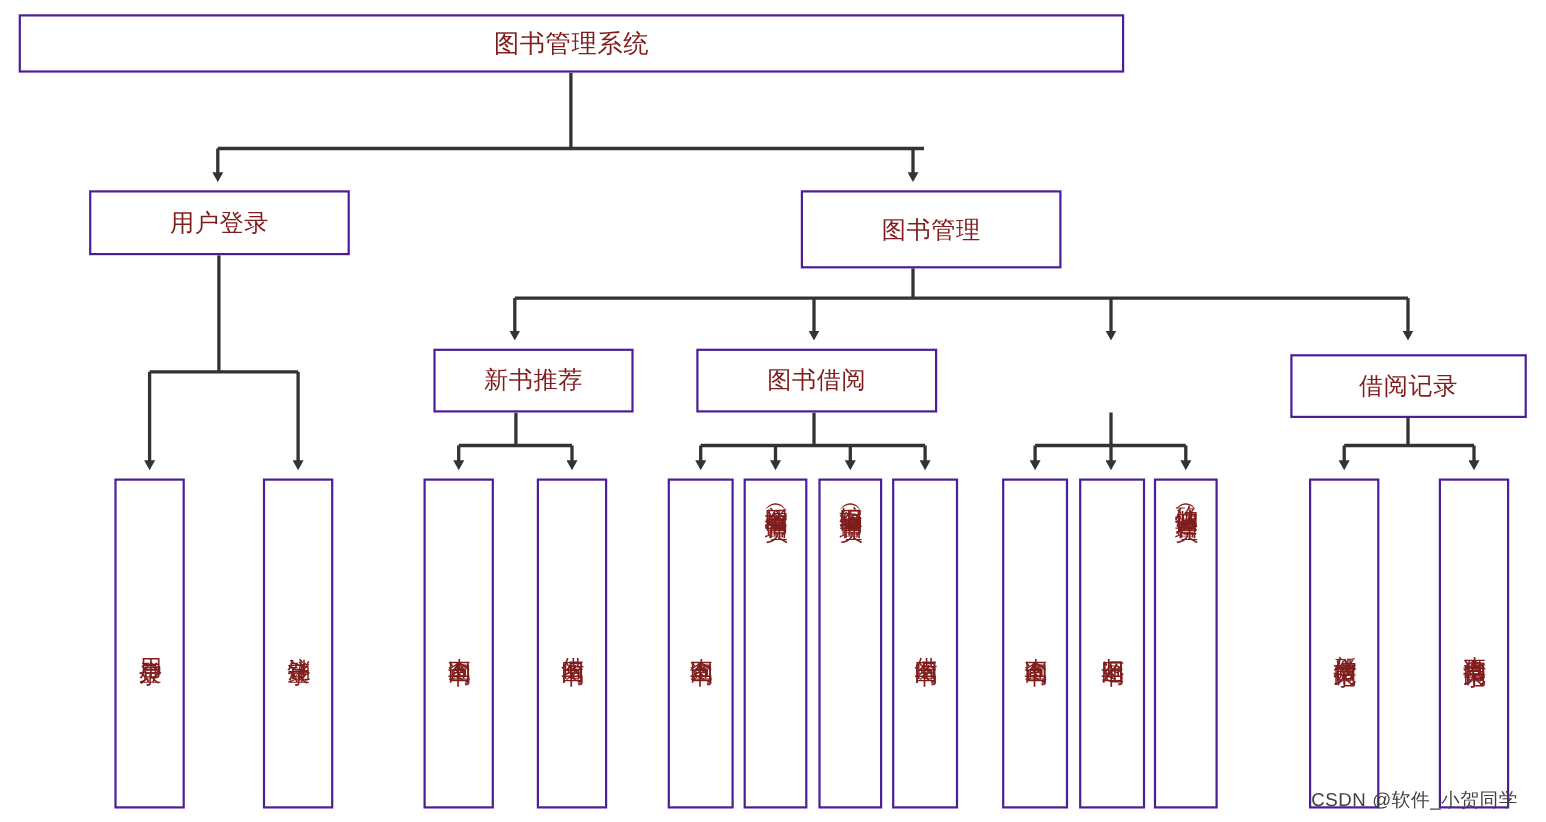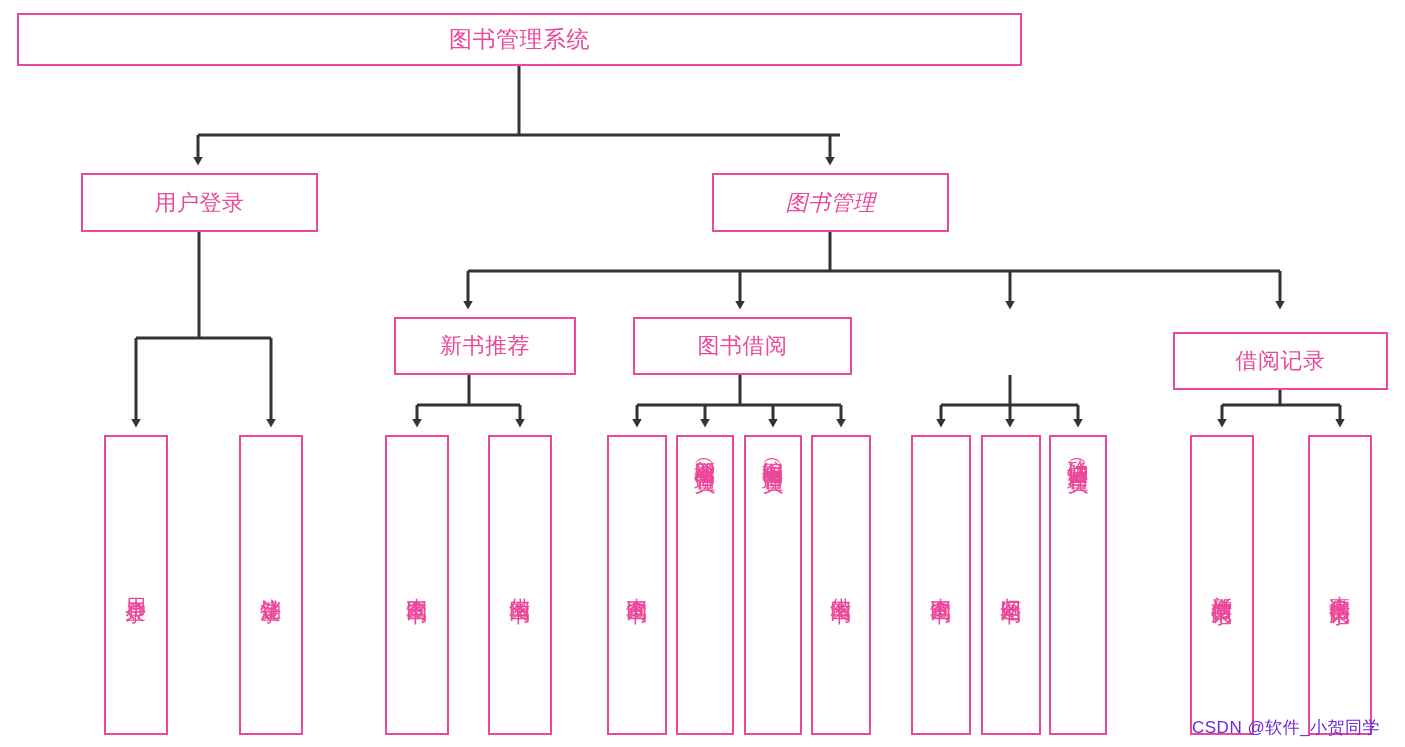--- a/index.html
+++ b/index.html
@@ -23,25 +23,25 @@
     left: 0;
     top: 0;
     width: 1405px;
     height: 747px;
     pointer-events: none;
   }
   .node {
     position: absolute;
     box-sizing: border-box;
     background: #ffffff;
-    border: 2px solid #ec4899;
+    border: 2px solid #4c1d95;
     display: flex;
     align-items: center;
     justify-content: center;
-    color: #ec4899;
+    color: #7f1d1d;
     z-index: 2;
   }
   .node .lbl {
     display: block;
     text-align: center;
     line-height: 1.16;
     letter-spacing: 0.5px;
     white-space: nowrap;
   }
   
@@ -59,21 +59,21 @@
   }
   .node.v .lbl {
     writing-mode: vertical-rl;
     text-orientation: upright;
     font-size: 21px;
     line-height: 1.12;
     letter-spacing: 2px;
   }
   .watermark {
     position: absolute;
-    color: #6d28d9;
+    color: #404040;
     font-size: 17px;
     letter-spacing: 0.5px;
     white-space: nowrap;
     z-index: 5;
   }
 </style>
 </head>
 <body>
 
 <div id="diagram">
@@ -128,31 +128,31 @@
     </g>
   </svg>
 
   <div class="node h root" style="left:17px; top:13px; width:1005px; height:53px;">
     <span class="lbl">图书管理系统</span>
   </div>
 
   <div class="node h" style="left:81px; top:173px; width:237px; height:59px;">
     <span class="lbl">用户登录</span>
   </div>
-  <div class="node h" style="left:712px; top:173px; width:237px; height:59px;font-style:italic;">
+  <div class="node h" style="left:728px; top:173px; width:237px; height:71px;">
     <span class="lbl">图书管理</span>
   </div>
 
   <div class="node h" style="left:362px; top:317px; width:182px; height:58px;margin-left:32px;">
     <span class="lbl">新书推荐</span>
   </div>
   <div class="node h" style="left:633px; top:317px; width:219px; height:58px;">
     <span class="lbl">图书借阅</span>
   </div>
-  <div class="node h" style="left:1173px; top:332px; width:215px; height:58px;">
+  <div class="node h" style="left:1173px; top:322px; width:215px; height:58px;">
     <span class="lbl">借阅记录</span>
   </div>
 
   <div class="node v" style="left:104px; top:435px; width:64px; height:300px; align-items:center; padding-top:0;">
     <span class="lbl">用户登录</span>
   </div>
   <div class="node v" style="left:239px; top:435px; width:64px; height:300px; align-items:center; padding-top:0;">
     <span class="lbl">注销登录</span>
   </div>
 

